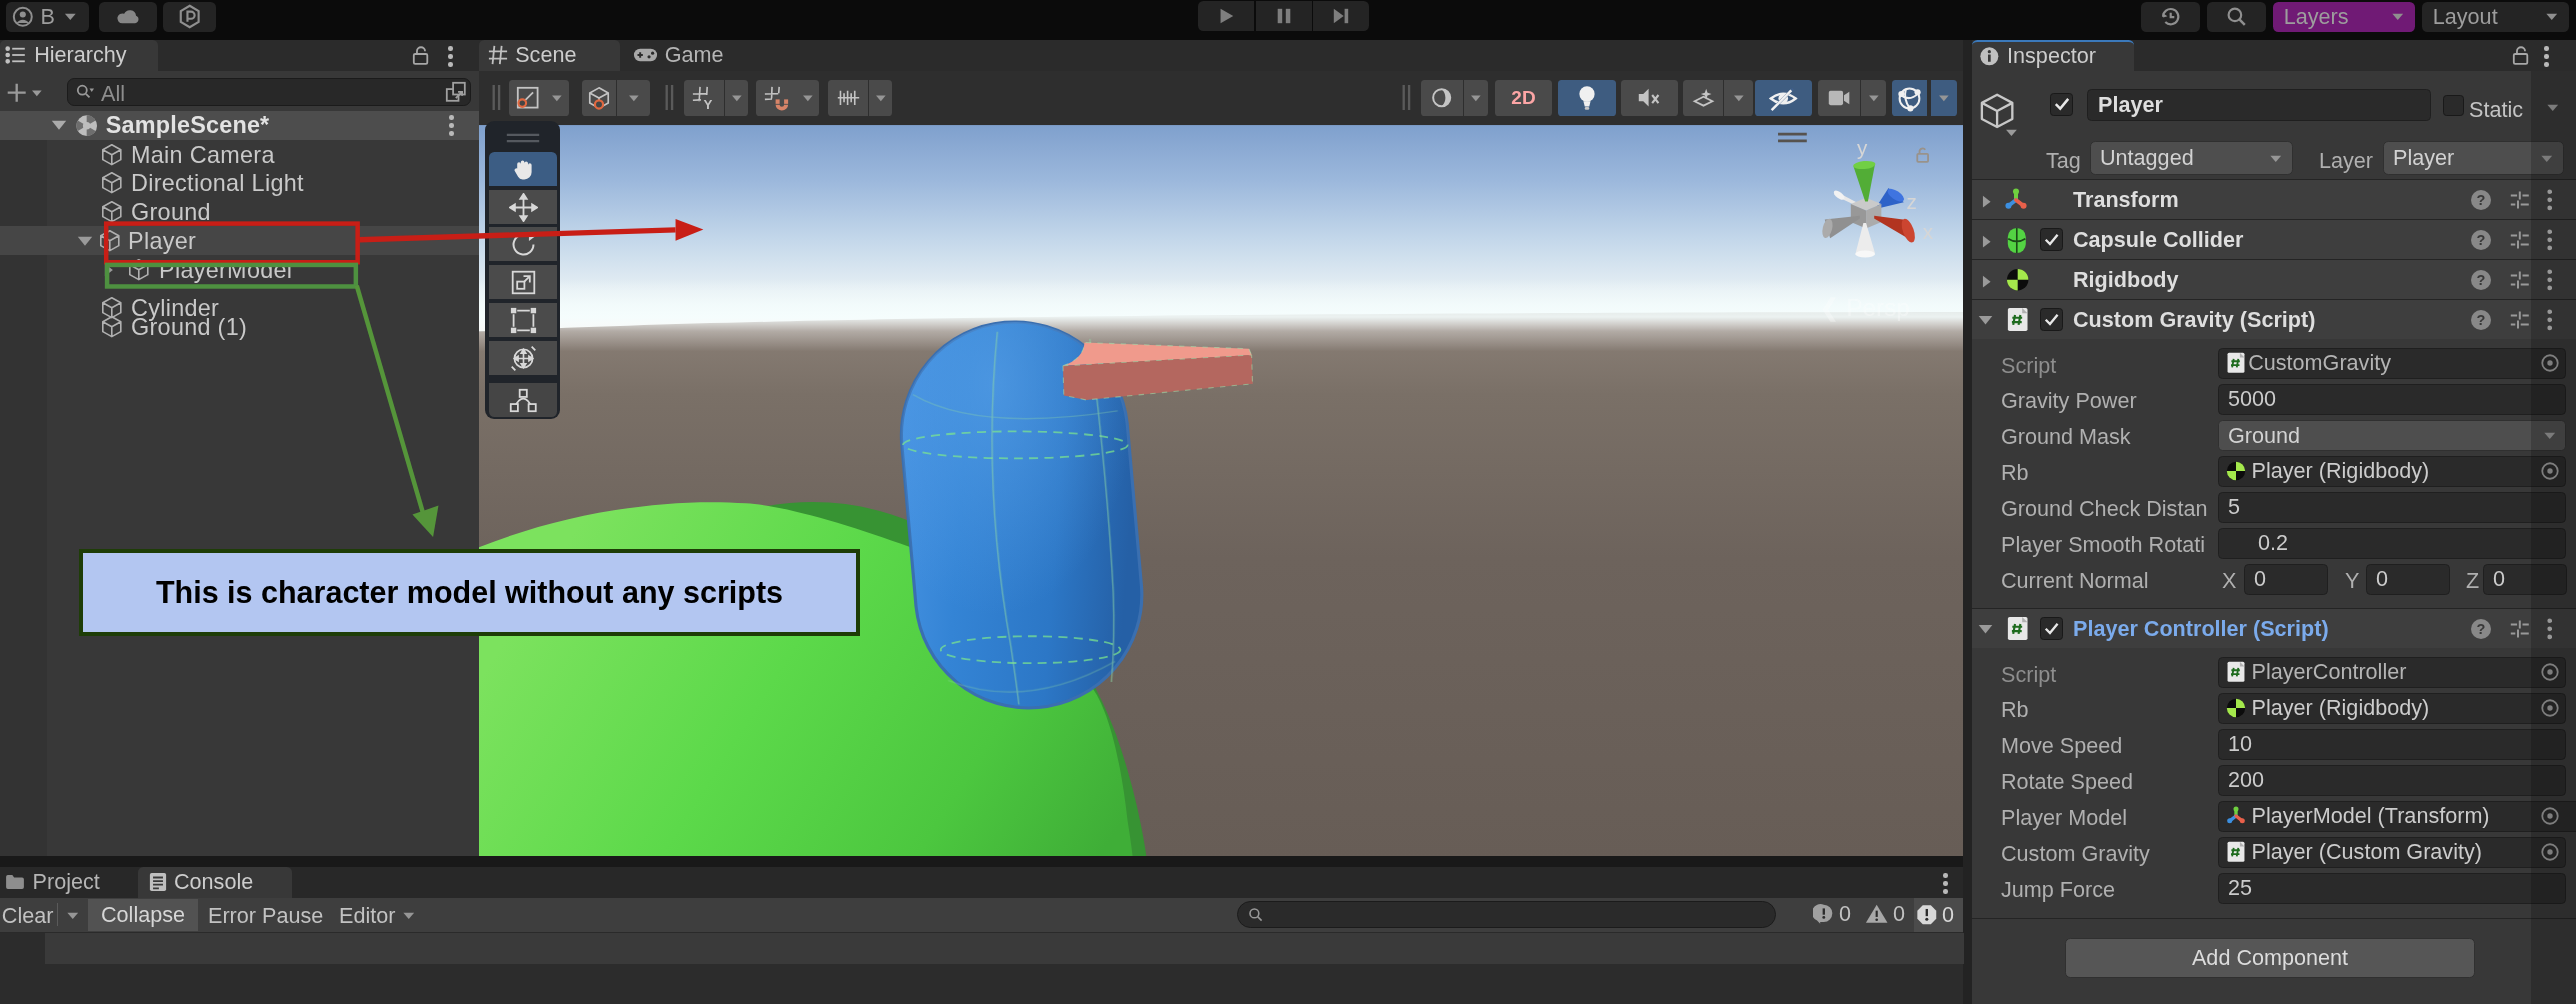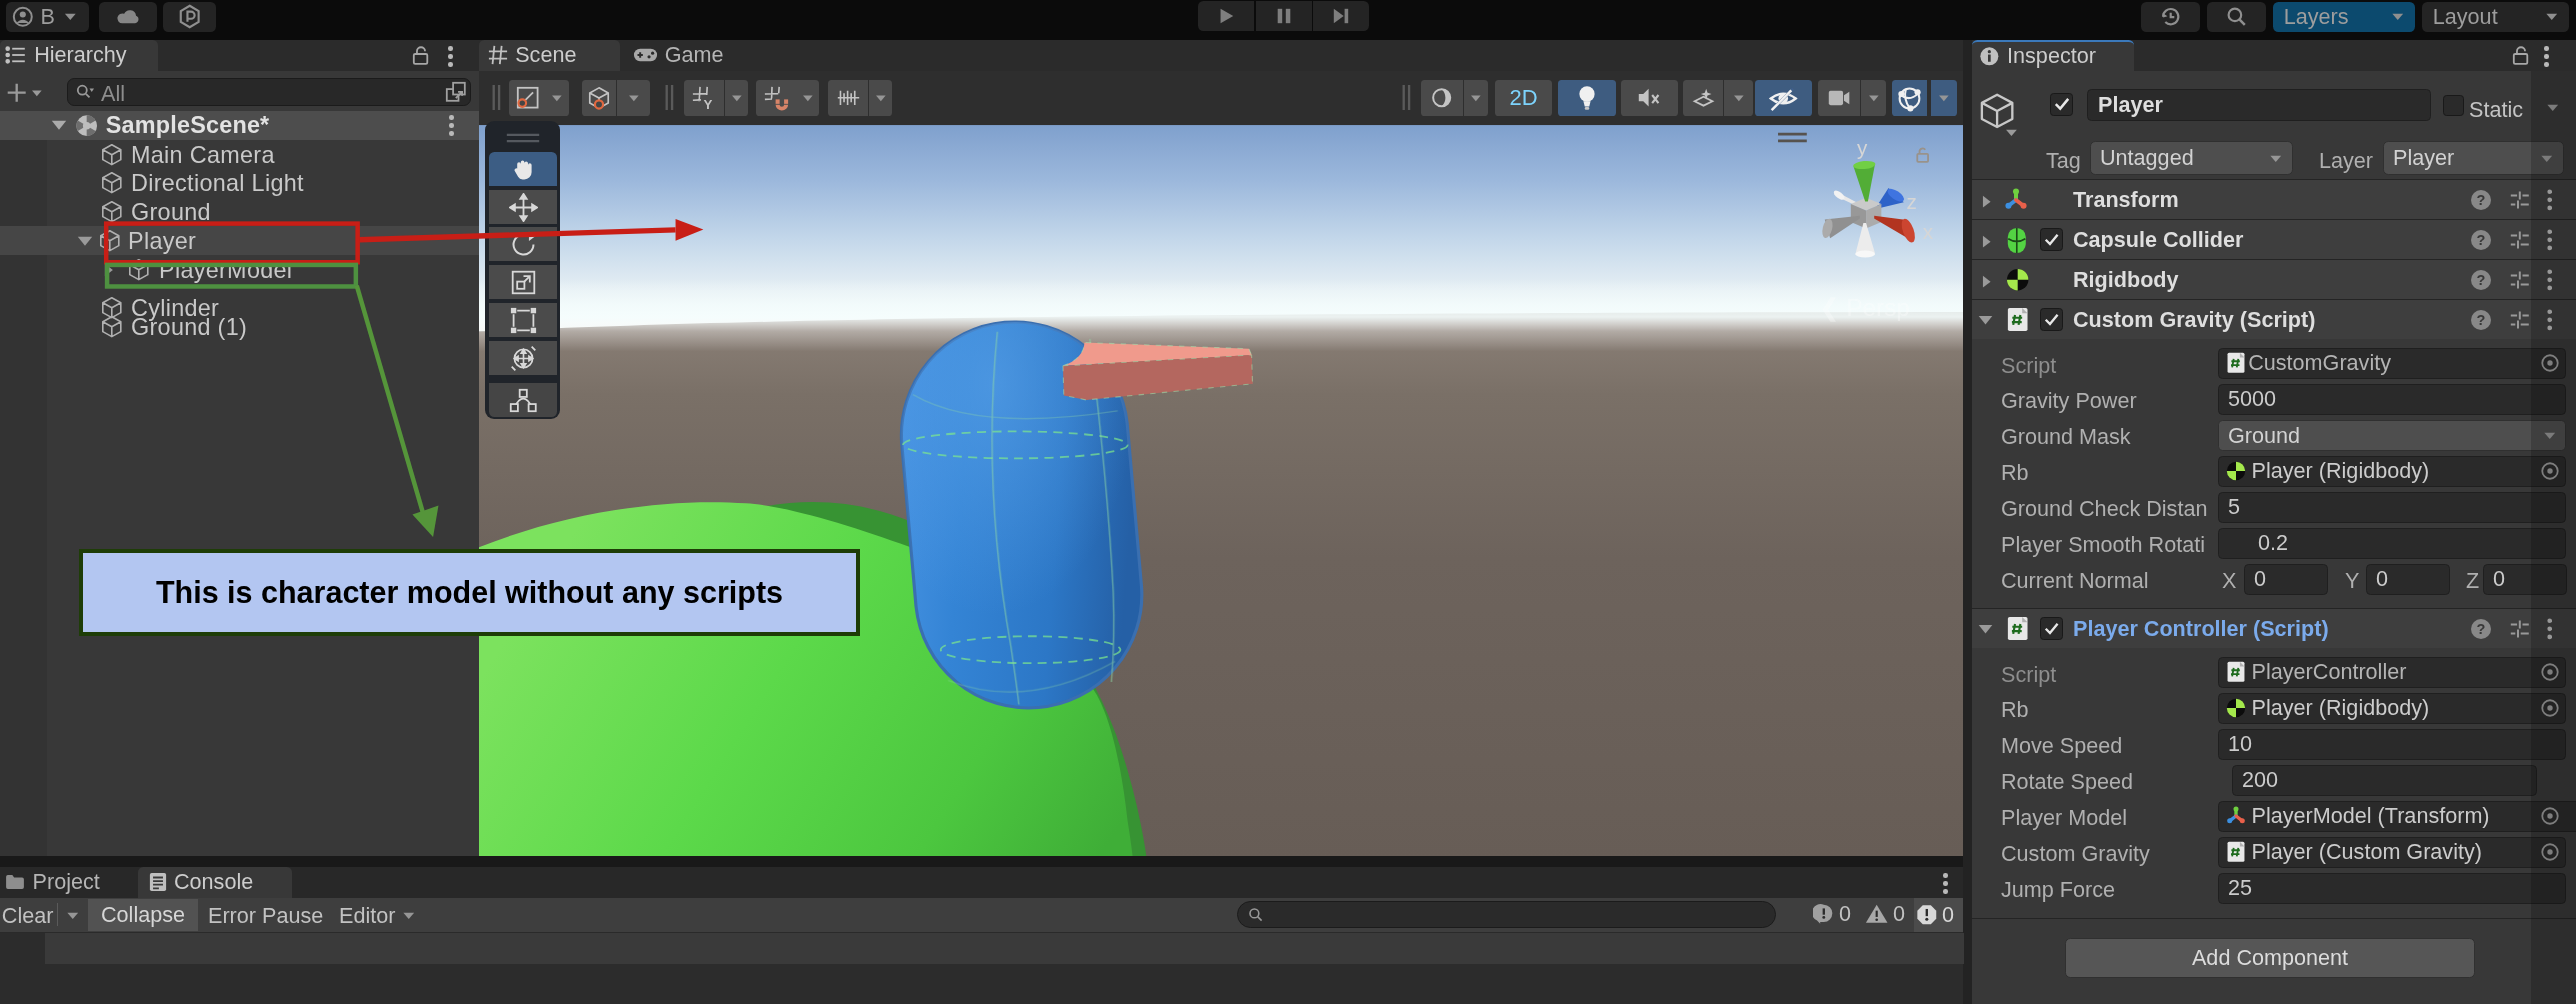--- a/index.html
+++ b/index.html
@@ -75,21 +75,21 @@
       <path d="M4 9 L4.7 13.8 L9.4 12.6" fill="#8f8f8f"></path>
       <path d="M13 8.5 L13 13.5 L17 13.5" fill="none" stroke="#8f8f8f" stroke-width="2.4"></path>
     </svg>
   </div>
   <div class="abs" style="left:2207px;top:1.8px;width:59px;height:30px;background:#242424;border-radius:5.4px;display:flex;align-items:center;justify-content:center;">
     <svg width="23.4" height="23.4" viewBox="0 0 26 26">
         <circle cx="11" cy="11" r="7" fill="none" stroke="#8f8f8f" stroke-width="2.4"></circle>
         <path d="M16 16 L22 22" stroke="#8f8f8f" stroke-width="2.8"></path>
       </svg>
   </div>
-  <div class="abs" style="left:2273px;top:1.8px;width:142px;height:30px;background:#0c4a6e;border-radius:5.4px;display:flex;align-items:center;">
+  <div class="abs" style="left:2273px;top:1.8px;width:142px;height:30px;background:#701a75;border-radius:5.4px;display:flex;align-items:center;">
     <span style="color:#9d9d9d;margin-left:10.8px;">Layers</span>
     <svg width="13.5" height="9" viewBox="0 0 14 10" style="position:absolute;right:10.8px;">
         <path d="M1 2 L13 2 L7 9 Z" fill="#8f8f8f"></path>
       </svg>
   </div>
   <div class="abs" style="left:2422px;top:1.8px;width:147px;height:30px;background:#242424;border-radius:5.4px;display:flex;align-items:center;">
     <span style="color:#9d9d9d;margin-left:10.8px;">Layout</span>
     <svg width="13.5" height="9" viewBox="0 0 14 10" style="position:absolute;right:10.8px;">
         <path d="M1 2 L13 2 L7 9 Z" fill="#8f8f8f"></path>
       </svg>
@@ -375,21 +375,21 @@
             <circle cx="13" cy="13" r="9.5" fill="none" stroke="#c4c4c4" stroke-width="2.2"></circle>
             <path d="M13 3.5 a9.5 9.5 0 0 1 0 19 a13 13 0 0 0 0-19" fill="#c4c4c4"></path>
           </svg>
       </div>
       <div class="sbtn" style="left:985px;top:40px;width:24px;height:36px;border-radius:0 3.6px 3.6px 0;">
           <svg width="11.7" height="8" viewBox="0 0 14 10">
             <use href="#ddown"></use>
           </svg>
         </div>
       <div class="sbtn" style="left:1016px;top:40px;width:57px;height:36px;border-radius:3.6px;">
-          <span style="color:#7dd3fc;font-weight:normal;font-size:22px;">2D</span>
+          <span style="color:#fca5a5;font-weight:bold;font-size:19px;">2D</span>
         </div>
       <div class="sbtn blue" style="left:1079px;top:40px;width:58px;height:36px;border-radius:3.6px;">
         <svg width="20" height="27" viewBox="0 0 22 30">
             <circle cx="11" cy="10" r="8.5" fill="#f0f0f0"></circle>
             <path d="M7 18 L15 18 L13.5 24 L8.5 24 Z" fill="#f0f0f0"></path>
             <rect x="8.5" y="24.5" width="5" height="3" rx="1.5" fill="#c8c8c8"></rect>
           </svg>
       </div>
       <div class="sbtn" style="left:1142px;top:40px;width:57px;height:36px;border-radius:3.6px;">
         <svg width="25" height="23.4" viewBox="0 0 28 26">
@@ -857,21 +857,21 @@
         <span style="margin-left:5.4px;">Player (Rigidbody)</span>
       </div>
       <svg class="abs" style="left:569px;top:659px;" width="18" height="18" viewBox="0 0 20 20">
           <use href="#targicon"></use>
         </svg>
       <span class="ilabel" style="left:29px;top:693px;">Move Speed</span>
       <div class="ifield" style="left:246px;top:689px;width:348px;">
           <span style="margin-left:9px;">10</span>
         </div>
       <span class="ilabel" style="left:29px;top:729px;">Rotate Speed</span>
-      <div class="ifield" style="left:260px;top:725px;width:305px;">
+      <div class="ifield" style="left:246px;top:725px;width:348px;">
           <span style="margin-left:9px;">200</span>
         </div>
       <span class="ilabel" style="left:29px;top:765px;">Player Model</span>
       <div class="ifield" style="left:246px;top:761px;width:416px;">
         <svg style="margin-left:7.2px;" width="20" height="20" viewBox="0 0 27 27">
           <g stroke-width="4.5" stroke-linecap="round">
               <path d="M13.5 13.5 L13.5 4" stroke="#6fcf3f"></path>
               <path d="M13.5 13.5 L5 20" stroke="#3c8fe0"></path>
               <path d="M13.5 13.5 L22 20" stroke="#e8604a"></path>
             </g>

